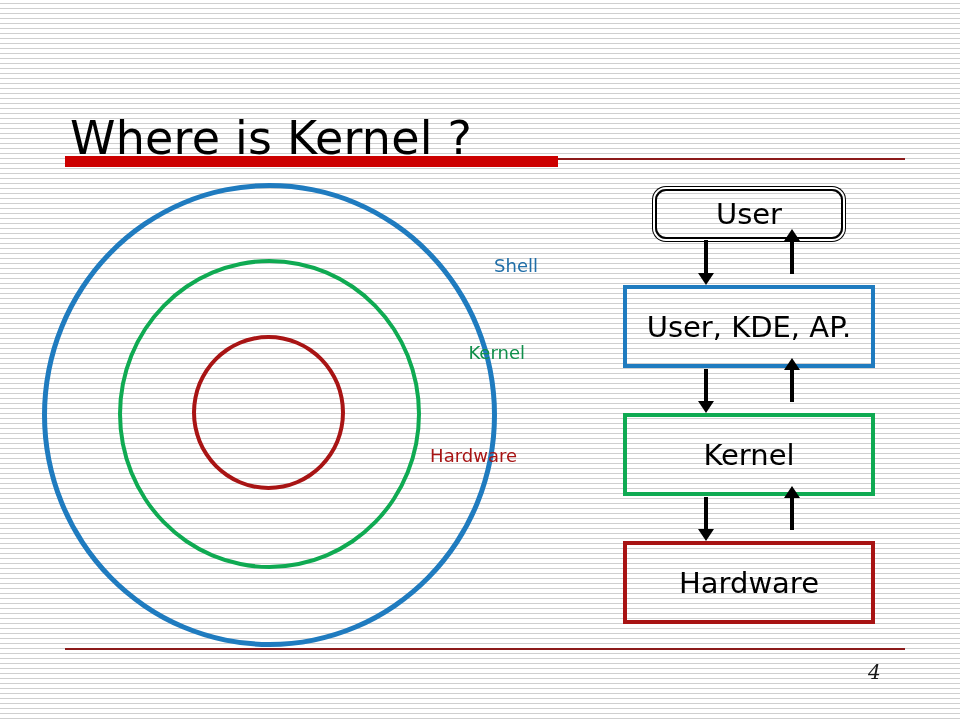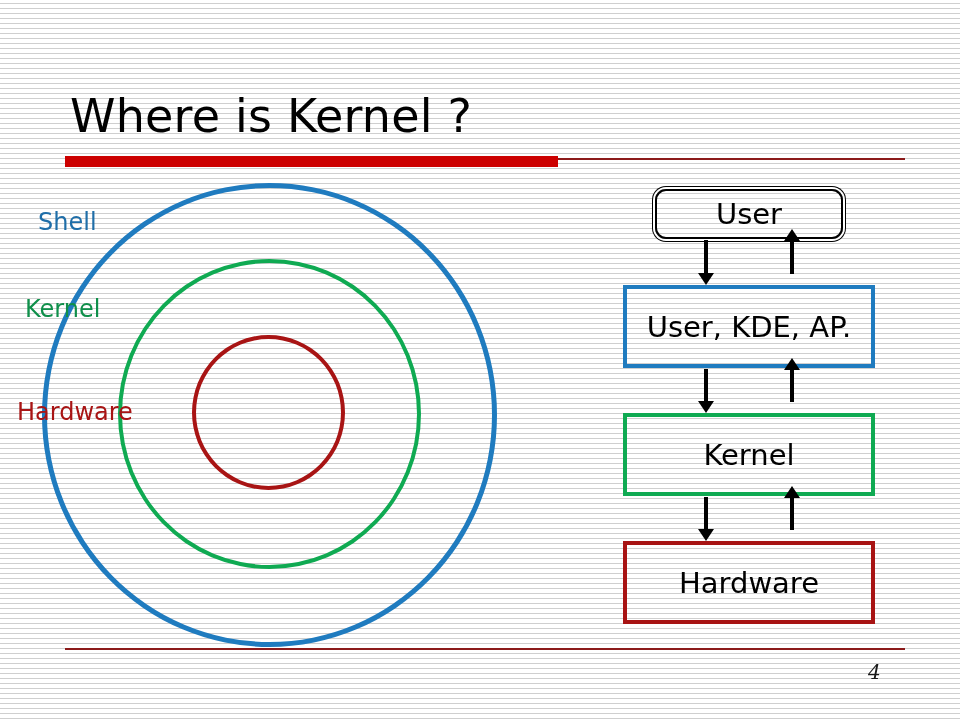--- a/index.html
+++ b/index.html
@@ -29,21 +29,21 @@
       #ffffff 4px,
       #ffffff 5px
     );
     overflow: hidden;
   }
 
   
   #title {
     position: absolute;
     left: 70px;
-    top: 89px;
+    top: 111px;
     font-size: 46px;
     line-height: 54px;
     color: #000000;
     white-space: nowrap;
     letter-spacing: 0.2px;
   }
 
   
   #title-bar-thick {
     position: absolute;
@@ -119,23 +119,24 @@
     top: 160px;
     width: 153px;
     height: 155px;
     border-width: 4px;
     border-color: #a81414;
   }
   .ring-label {
     position: absolute;
     width: 500px;
     left: 0;
-    text-align: left;
-    font-size: 24px;
+    text-align: right;
+    font-size: 18px;
     white-space: nowrap;
+    margin-top: 47px;
   }
   #label-shell {
     top: 33px;
     margin-left: 18px;
     color: #1f6ea8;
   }
   #label-kernel {
     top: 120px;
     margin-left: 5px;
     color: #0f8f4a;

